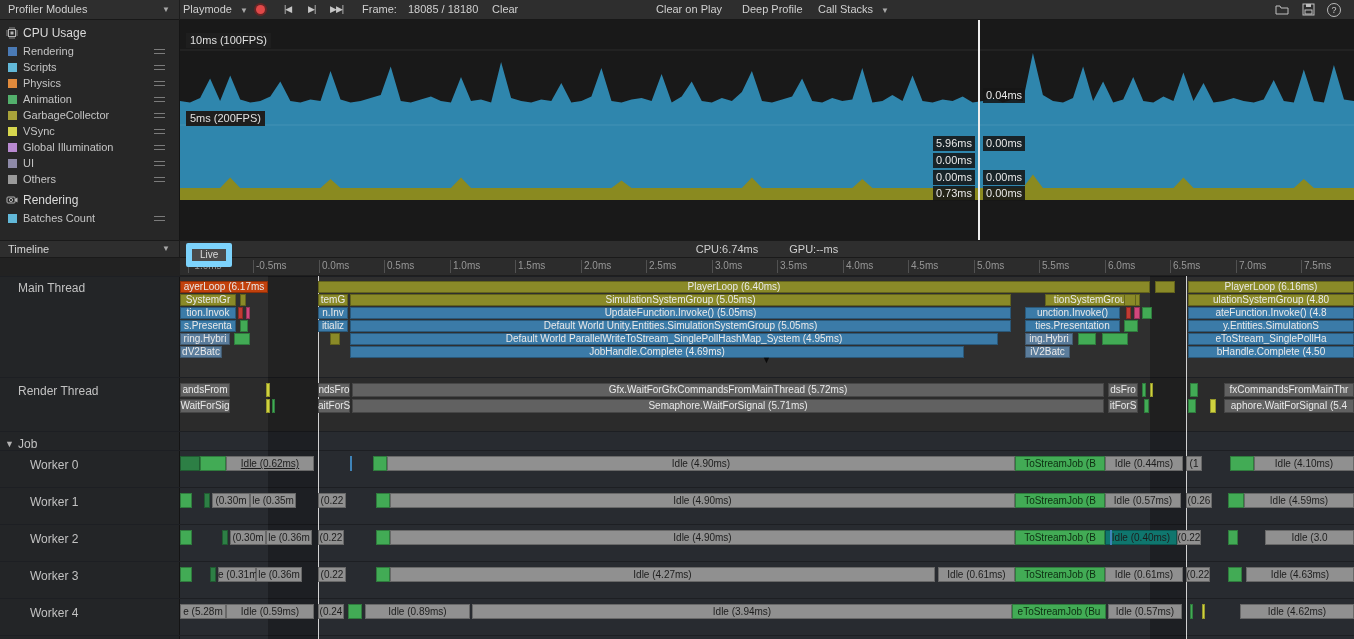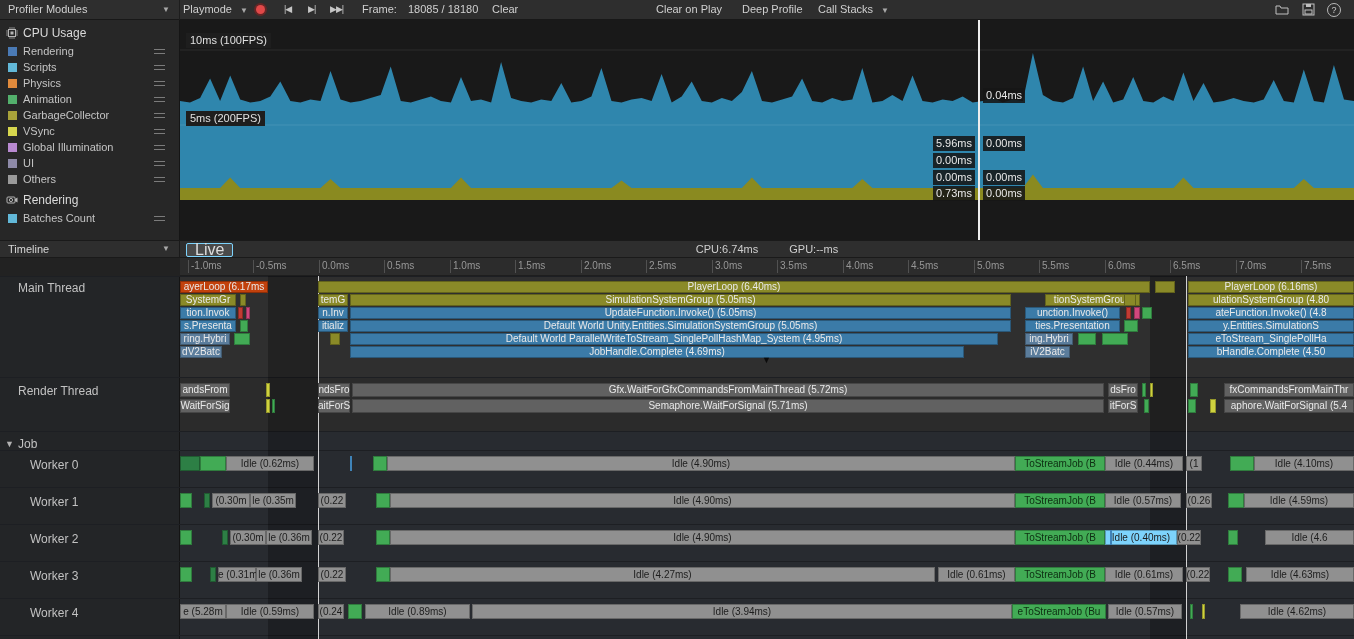--- a/index.html
+++ b/index.html
@@ -37,21 +37,21 @@
   .chip{position:absolute;background:rgba(22,22,22,0.88);color:#e8e8e8;font-size:11px;line-height:15px;
         padding:0 3px;z-index:3;white-space:nowrap}
 
   
   .tlheader{position:absolute;left:0;top:240px;width:1354px;height:18px;background:#2e2e2e;
             border-top:1px solid #1a1a1a;border-bottom:1px solid #1a1a1a;z-index:6;font-size:11px;box-sizing:border-box}
   .tl-mode{position:absolute;left:0;top:0;width:180px;height:16px;line-height:16px;padding-left:8px;
            box-sizing:border-box;color:#d6d6d6;border-right:1px solid #1a1a1a}
   .tl-mode .arr{position:absolute;right:9px;top:0}
   .live-btn{position:absolute;left:186px;top:2px;height:12px;line-height:12px;padding:0 8px;background:#4a4a4a;
-            border:1px solid #7dd3fc;border-radius:2px;color:#ddd;font-size:16px}
+            border:6px solid #7dd3fc;border-radius:2px;color:#ddd;font-size:10px}
   .tl-stats{position:absolute;left:180px;right:0;top:0;height:16px;line-height:16px;text-align:center;color:#cfcfcf}
   .tl-stats span{margin:0 14px}
   .ruler{position:absolute;left:180px;top:258px;width:1174px;height:18px;background:#2c2c2c;
          border-bottom:1px solid #1e1e1e;z-index:2;overflow:hidden;box-sizing:border-box}
   .tickline{position:absolute;top:2px;height:13px;width:1px;background:#515151}
   .ticklabel{position:absolute;top:2px;font-size:10px;color:#979797}
 
   
   #trackbg{position:absolute;left:0;top:276px;width:1354px;height:363px;z-index:0}
   .bg-main{position:absolute;left:0;top:0;width:100%;height:101px;background:#2f2f2f}
@@ -297,21 +297,21 @@
     <div class="seg" style="left: 92px; top: 123px; width: 3px; height: 14px; line-height: 14px; background: rgb(66, 171, 85); color: rgb(14, 46, 18);"></div>
     <div class="seg" style="left: 138px; top: 123px; width: 32px; height: 14px; line-height: 14px; background: rgb(97, 97, 97); color: rgb(233, 233, 233);">aitForS</div>
     <div class="seg" style="left: 172px; top: 123px; width: 752px; height: 14px; line-height: 14px; background: rgb(97, 97, 97); color: rgb(233, 233, 233);">Semaphore.WaitForSignal (5.71ms)</div>
     <div class="seg" style="left: 928px; top: 123px; width: 30px; height: 14px; line-height: 14px; background: rgb(97, 97, 97); color: rgb(233, 233, 233);">itForS</div>
     <div class="seg" style="left: 964px; top: 123px; width: 5px; height: 14px; line-height: 14px; background: rgb(66, 171, 85); color: rgb(14, 46, 18);"></div>
     <div class="seg" style="left: 1008px; top: 123px; width: 8px; height: 14px; line-height: 14px; background: rgb(66, 171, 85); color: rgb(14, 46, 18);"></div>
     <div class="seg" style="left: 1030px; top: 123px; width: 6px; height: 14px; line-height: 14px; background: rgb(207, 210, 62); color: rgb(34, 34, 34);"></div>
     <div class="seg" style="left: 1044px; top: 123px; width: 130px; height: 14px; line-height: 14px; background: rgb(97, 97, 97); color: rgb(233, 233, 233);">aphore.WaitForSignal (5.4</div>
     <div class="seg" style="left: 0px; top: 180px; width: 20px; height: 15px; line-height: 15px; background: rgb(45, 127, 69); color: rgb(223, 240, 223);"></div>
     <div class="seg" style="left: 20px; top: 180px; width: 26px; height: 15px; line-height: 15px; background: rgb(66, 171, 85); color: rgb(14, 46, 18);"></div>
-    <div class="seg" style="left: 46px; top: 180px; width: 88px; height: 15px; line-height: 15px; background: rgb(144, 144, 144); color: rgb(29, 29, 29);">Idle (0.62ms)</div>
+    <div class="seg" style="left: 46px; top: 180px; width: 88px; height: 15px; line-height: 15px; background: rgb(144, 144, 144); color: rgb(29, 29, 29); text-decoration: underline;">Idle (0.62ms)</div>
     <div class="seg" style="left: 170px; top: 180px; width: 2px; height: 15px; line-height: 15px; background: rgb(88, 182, 255); color: rgb(233, 233, 233);"></div>
     <div class="seg" style="left: 193px; top: 180px; width: 14px; height: 15px; line-height: 15px; background: rgb(66, 171, 85); color: rgb(14, 46, 18);"></div>
     <div class="seg" style="left: 207px; top: 180px; width: 628px; height: 15px; line-height: 15px; background: rgb(144, 144, 144); color: rgb(29, 29, 29);">Idle (4.90ms)</div>
     <div class="seg" style="left: 835px; top: 180px; width: 90px; height: 15px; line-height: 15px; background: rgb(66, 171, 85); color: rgb(14, 46, 18);">ToStreamJob (B</div>
     <div class="seg" style="left: 925px; top: 180px; width: 78px; height: 15px; line-height: 15px; background: rgb(144, 144, 144); color: rgb(29, 29, 29);">Idle (0.44ms)</div>
     <div class="seg" style="left: 1006px; top: 180px; width: 16px; height: 15px; line-height: 15px; background: rgb(144, 144, 144); color: rgb(29, 29, 29);">(1</div>
     <div class="seg" style="left: 1050px; top: 180px; width: 24px; height: 15px; line-height: 15px; background: rgb(66, 171, 85); color: rgb(14, 46, 18);"></div>
     <div class="seg" style="left: 1074px; top: 180px; width: 100px; height: 15px; line-height: 15px; background: rgb(144, 144, 144); color: rgb(29, 29, 29);">Idle (4.10ms)</div>
     <div class="seg" style="left: 0px; top: 217px; width: 12px; height: 15px; line-height: 15px; background: rgb(66, 171, 85); color: rgb(14, 46, 18);"></div>
     <div class="seg" style="left: 24px; top: 217px; width: 6px; height: 15px; line-height: 15px; background: rgb(45, 127, 69); color: rgb(223, 240, 223);"></div>
@@ -326,25 +326,25 @@
     <div class="seg" style="left: 1048px; top: 217px; width: 16px; height: 15px; line-height: 15px; background: rgb(66, 171, 85); color: rgb(14, 46, 18);"></div>
     <div class="seg" style="left: 1064px; top: 217px; width: 110px; height: 15px; line-height: 15px; background: rgb(144, 144, 144); color: rgb(29, 29, 29);">Idle (4.59ms)</div>
     <div class="seg" style="left: 0px; top: 254px; width: 12px; height: 15px; line-height: 15px; background: rgb(66, 171, 85); color: rgb(14, 46, 18);"></div>
     <div class="seg" style="left: 42px; top: 254px; width: 6px; height: 15px; line-height: 15px; background: rgb(45, 127, 69); color: rgb(223, 240, 223);"></div>
     <div class="seg" style="left: 50px; top: 254px; width: 36px; height: 15px; line-height: 15px; background: rgb(144, 144, 144); color: rgb(29, 29, 29);">(0.30m</div>
     <div class="seg" style="left: 86px; top: 254px; width: 46px; height: 15px; line-height: 15px; background: rgb(144, 144, 144); color: rgb(29, 29, 29);">le (0.36m</div>
     <div class="seg" style="left: 138px; top: 254px; width: 26px; height: 15px; line-height: 15px; background: rgb(144, 144, 144); color: rgb(29, 29, 29);">(0.22</div>
     <div class="seg" style="left: 196px; top: 254px; width: 14px; height: 15px; line-height: 15px; background: rgb(66, 171, 85); color: rgb(14, 46, 18);"></div>
     <div class="seg" style="left: 210px; top: 254px; width: 625px; height: 15px; line-height: 15px; background: rgb(144, 144, 144); color: rgb(29, 29, 29);">Idle (4.90ms)</div>
     <div class="seg" style="left: 835px; top: 254px; width: 90px; height: 15px; line-height: 15px; background: rgb(66, 171, 85); color: rgb(14, 46, 18);">ToStreamJob (B</div>
-    <div class="seg" style="left: 925px; top: 254px; width: 72px; height: 15px; line-height: 15px; background: #7dd3fc; color: rgb(29, 29, 29);">Idle (0.40ms)</div>
+    <div class="seg" style="left: 925px; top: 254px; width: 72px; height: 15px; line-height: 15px; background: #0f766e; color: rgb(29, 29, 29);">Idle (0.40ms)</div>
     <div class="seg" style="left: 997px; top: 254px; width: 24px; height: 15px; line-height: 15px; background: rgb(144, 144, 144); color: rgb(29, 29, 29);">(0.22</div>
     <div class="seg" style="left: 930px; top: 254px; width: 2px; height: 15px; line-height: 15px; background: rgb(88, 182, 255); color: rgb(233, 233, 233);"></div>
     <div class="seg" style="left: 1048px; top: 254px; width: 10px; height: 15px; line-height: 15px; background: rgb(66, 171, 85); color: rgb(14, 46, 18);"></div>
-    <div class="seg" style="left: 1085px; top: 254px; width: 89px; height: 15px; line-height: 15px; background: rgb(144, 144, 144); color: rgb(29, 29, 29);">Idle (4.6</div>
+    <div class="seg" style="left: 1085px; top: 254px; width: 89px; height: 15px; line-height: 15px; background: rgb(144, 144, 144); color: rgb(29, 29, 29);">Idle (3.0</div>
     <div class="seg" style="left: 0px; top: 291px; width: 12px; height: 15px; line-height: 15px; background: rgb(66, 171, 85); color: rgb(14, 46, 18);"></div>
     <div class="seg" style="left: 30px; top: 291px; width: 6px; height: 15px; line-height: 15px; background: rgb(45, 127, 69); color: rgb(223, 240, 223);"></div>
     <div class="seg" style="left: 38px; top: 291px; width: 38px; height: 15px; line-height: 15px; background: rgb(144, 144, 144); color: rgb(29, 29, 29);">e (0.31m</div>
     <div class="seg" style="left: 76px; top: 291px; width: 46px; height: 15px; line-height: 15px; background: rgb(144, 144, 144); color: rgb(29, 29, 29);">le (0.36m</div>
     <div class="seg" style="left: 138px; top: 291px; width: 28px; height: 15px; line-height: 15px; background: rgb(144, 144, 144); color: rgb(29, 29, 29);">(0.22</div>
     <div class="seg" style="left: 196px; top: 291px; width: 14px; height: 15px; line-height: 15px; background: rgb(66, 171, 85); color: rgb(14, 46, 18);"></div>
     <div class="seg" style="left: 210px; top: 291px; width: 545px; height: 15px; line-height: 15px; background: rgb(144, 144, 144); color: rgb(29, 29, 29);">Idle (4.27ms)</div>
     <div class="seg" style="left: 758px; top: 291px; width: 77px; height: 15px; line-height: 15px; background: rgb(144, 144, 144); color: rgb(29, 29, 29);">Idle (0.61ms)</div>
     <div class="seg" style="left: 835px; top: 291px; width: 90px; height: 15px; line-height: 15px; background: rgb(66, 171, 85); color: rgb(14, 46, 18);">ToStreamJob (B</div>
     <div class="seg" style="left: 925px; top: 291px; width: 78px; height: 15px; line-height: 15px; background: rgb(144, 144, 144); color: rgb(29, 29, 29);">Idle (0.61ms)</div>

